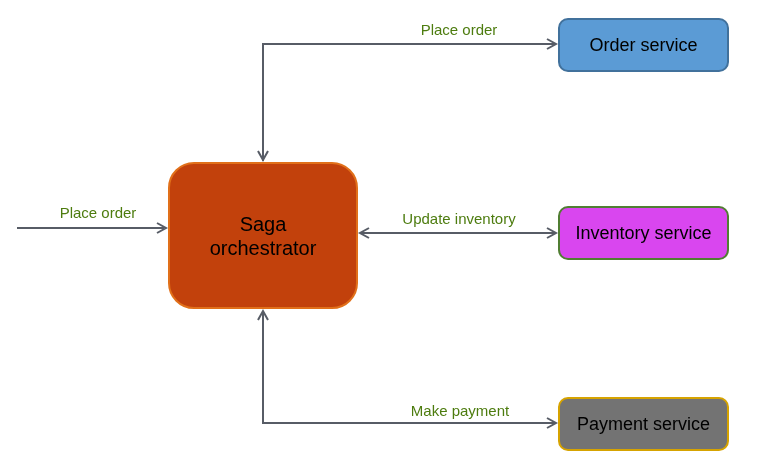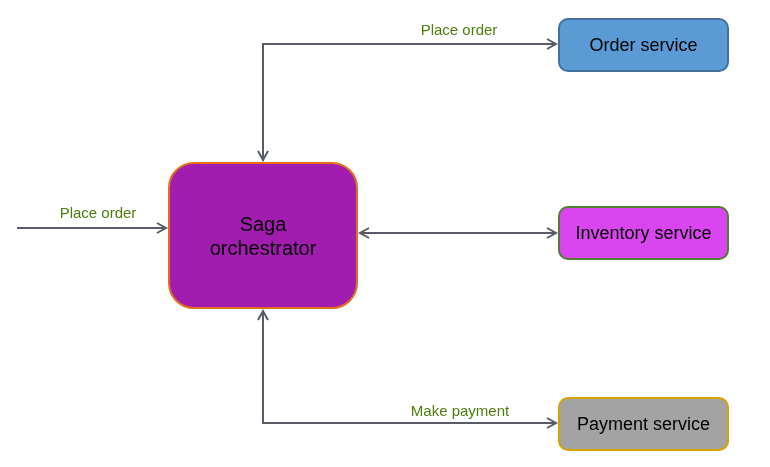--- a/index.html
+++ b/index.html
@@ -95,37 +95,38 @@
       <polyline points="547,228 556,233 547,238" style="stroke: rgb(87, 92, 102);"></polyline>
     </g>
 
     <g>
       <polyline points="263,311 263,423 555,423" style="stroke: rgb(87, 92, 102);"></polyline>
       <polyline points="258,320 263,311 268,320" style="stroke: rgb(87, 92, 102);"></polyline>
       <polyline points="547,418 556,423 547,428" style="stroke: rgb(87, 92, 102);"></polyline>
     </g>
   </svg>
 
-  <div class="node saga" style="background-color: #a21caf; border-color: rgb(225, 112, 26);">
+  <div class="node saga" style="background-color: #c2410c; border-color: rgb(225, 112, 26);">
     <span>Saga</span>
     <span>orchestrator</span>
   </div>
 
   <div class="node service node-order" style="background-color: rgb(91, 155, 213); border-color: rgb(65, 113, 156);">
     <span>Order service</span>
   </div>
 
   <div class="node service node-inventory" style="background-color: #d946ef; border-color: rgb(80, 126, 50);">
     <span>Inventory service</span>
   </div>
 
-  <div class="node service node-payment" style="background-color: #a3a3a3; border-color: rgb(214, 163, 0);">
+  <div class="node service node-payment" style="background-color: #737373; border-color: rgb(214, 163, 0);">
     <span>Payment service</span>
   </div>
 
   <div class="edge-label label-client-place-order">Place order</div>
 
   <div class="edge-label label-place-order-top">Place order</div>
 
+  <div class="edge-label label-update-inventory">Update inventory</div>
 
   <div class="edge-label label-make-payment">Make payment</div>
 
 </div>
 
 </body></html>

